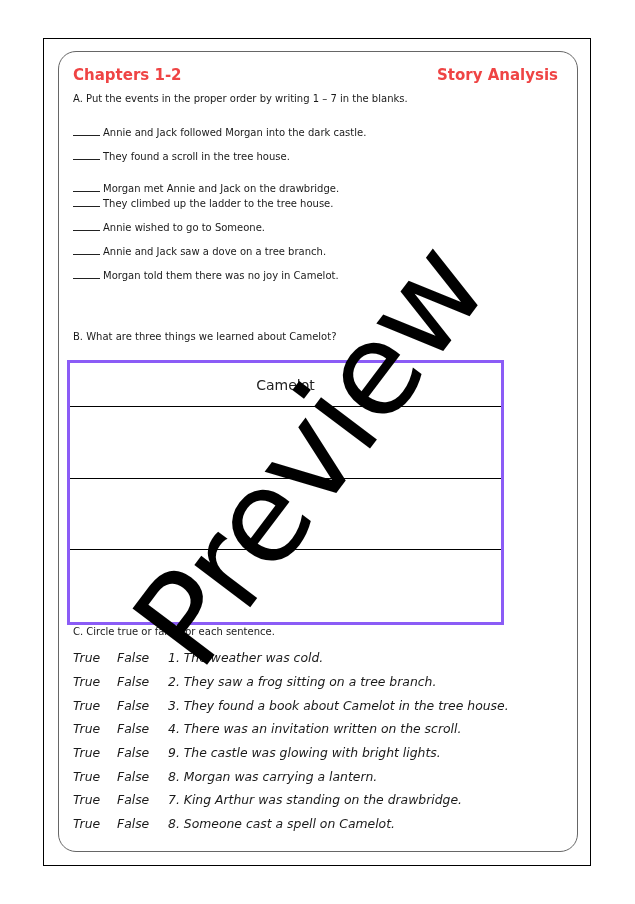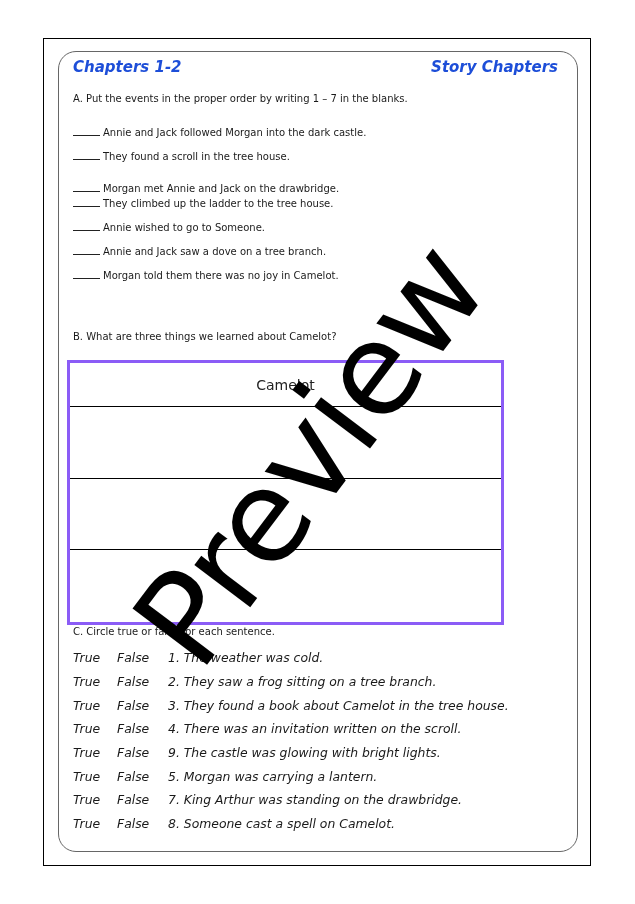--- a/index.html
+++ b/index.html
@@ -2,21 +2,21 @@
 <html><head>
   <meta charset="utf-8">
   <style>
     html, body { margin: 0; padding: 0; background: #ffffff; }
     body { width: 635px; height: 904px; position: relative; overflow: hidden;
            font-family: "DejaVu Sans", sans-serif; color: #1a1a1a; }
     .outer { position: absolute; left: 43px; top: 38px; width: 548px; height: 828px;
              border: 1px solid #000; box-sizing: border-box; }
     .inner { position: absolute; left: 58px; top: 51px; width: 520px; height: 801px;
              border: 1.3px solid #666; border-radius: 18px; box-sizing: border-box; }
-    .hdr { position: absolute; top: 58px; font-weight: bold; font-size: 15px; color: #1d4ed8; font-style: italic; }
+    .hdr { position: absolute; top: 66px; font-weight: bold; font-size: 15px; color: #ef4444; }
     .hdr-left { left: 73px; }
     .hdr-right { right: 77px; }
     .txt { position: absolute; left: 73px; font-size: 10px; white-space: nowrap; }
     .blank { display: inline-block; width: 27px; border-bottom: 1px solid #222;
              height: 11px; vertical-align: baseline; margin-right: 3px; }
     .tbl { position: absolute; left: 67px; top: 360px; width: 437px; border: 3px solid #8b5cf6;
            box-sizing: border-box; }
     .tbl-head { height: 44px; border-bottom: 1px solid #000; display: flex; align-items: center;
                 justify-content: center; font-size: 14px; color: #222; box-sizing: border-box; }
     .tbl-row { height: 71.5px; border-bottom: 1px solid #000; box-sizing: border-box; }
@@ -28,21 +28,21 @@
           font-size: 128px; font-family: "DejaVu Sans", sans-serif; color: #000; letter-spacing: -2px;
           white-space: nowrap; line-height: 1; pointer-events: none; }
   </style>
 </head>
 <body>
 
 <div class="outer"></div>
 <div class="inner"></div>
 
 <div class="hdr hdr-left">Chapters 1-2</div>
-<div class="hdr hdr-right">Story Chapters</div>
+<div class="hdr hdr-right">Story Analysis</div>
 
 <div class="txt" style="top:93px">A. Put the events in the proper order by writing 1 – 7 in the blanks.</div>
 
 <div class="txt" style="top:124px"><span class="blank"></span><span>Annie and Jack followed Morgan into the dark castle.</span></div>
 <div class="txt" style="top:148px"><span class="blank"></span><span>They found a scroll in the tree house.</span></div>
 <div class="txt" style="top:180px"><span class="blank"></span><span>Morgan met Annie and Jack on the drawbridge.</span></div>
 <div class="txt" style="top:195px"><span class="blank"></span><span>They climbed up the ladder to the tree house.</span></div>
 <div class="txt" style="top:219px"><span class="blank"></span><span>Annie wished to go to Someone.</span></div>
 <div class="txt" style="top:243px"><span class="blank"></span><span>Annie and Jack saw a dove on a tree branch.</span></div>
 <div class="txt" style="top:267px"><span class="blank"></span><span>Morgan told them there was no joy in Camelot.</span></div>
@@ -56,17 +56,17 @@
   <div class="tbl-row"></div>
 </div>
 
 <div class="txt" style="top:626px">C. Circle true or false for each sentence.</div>
 
 <div class="tf" style="top:650px"><span class="t">True</span><span class="f">False</span><span>1. The weather was cold.</span></div>
 <div class="tf" style="top:674px"><span class="t">True</span><span class="f">False</span><span>2. They saw a frog sitting on a tree branch.</span></div>
 <div class="tf" style="top:698px"><span class="t">True</span><span class="f">False</span><span>3. They found a book about Camelot in the tree house.</span></div>
 <div class="tf" style="top:721px"><span class="t">True</span><span class="f">False</span><span>4. There was an invitation written on the scroll.</span></div>
 <div class="tf" style="top:745px"><span class="t">True</span><span class="f">False</span><span>9. The castle was glowing with bright lights.</span></div>
-<div class="tf" style="top:769px"><span class="t">True</span><span class="f">False</span><span>5. Morgan was carrying a lantern.</span></div>
+<div class="tf" style="top:769px"><span class="t">True</span><span class="f">False</span><span>8. Morgan was carrying a lantern.</span></div>
 <div class="tf" style="top:792px"><span class="t">True</span><span class="f">False</span><span>7. King Arthur was standing on the drawbridge.</span></div>
 <div class="tf" style="top:816px"><span class="t">True</span><span class="f">False</span><span>8. Someone cast a spell on Camelot.</span></div>
 
 <div class="wm">Preview</div>
 
 </body></html>

